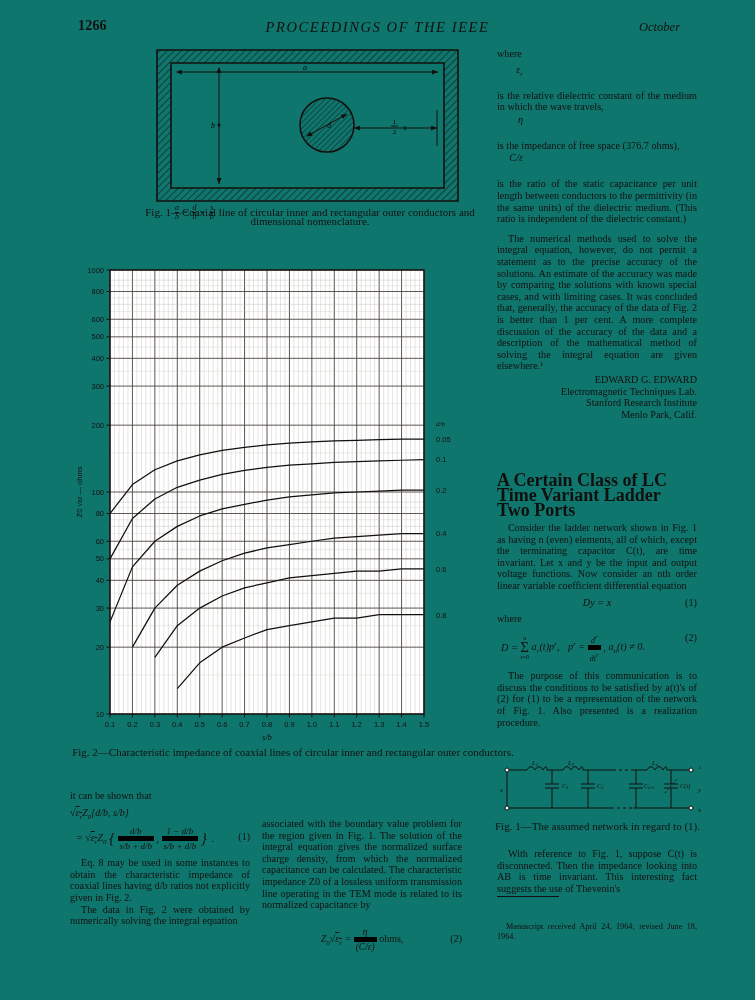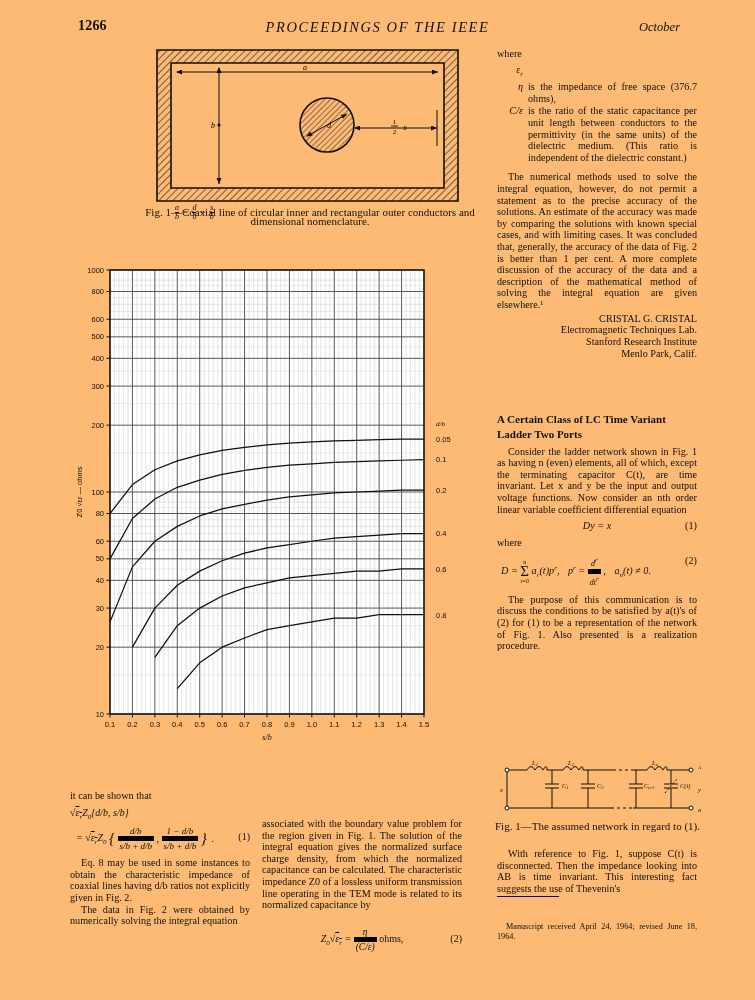--- a/index.html
+++ b/index.html
@@ -2,21 +2,21 @@
 <html><head>
 <meta charset="utf-8">
 <style>
   html,body{margin:0;padding:0;background:#ffffff;}
   body{
     width:755px;height:1000px;position:relative;overflow:hidden;
     font-family:"Liberation Serif", serif;
     color:#12100e;
     -webkit-font-smoothing:none;
   }
-  .page{position:absolute;inset:0;background:#fdba74;text-decoration:underline;}
+  .page{position:absolute;inset:0;background:#0f766e;text-decoration:underline;}
 
   
   .runhead{position:absolute;left:0;top:18px;width:755px;height:22px;}
   .runhead .folio{position:absolute;left:78px;top:0;font-size:14px;font-weight:700;letter-spacing:.2px;}
   .runhead .journal{position:absolute;left:0;top:1px;width:755px;text-align:center;
       font-style:italic;font-size:14.5px;letter-spacing:1.6px;}
   .runhead .month{position:absolute;right:75px;top:2px;font-style:italic;font-size:12.5px;}
 
   
   .col{position:absolute;font-size:10.2px;line-height:11.6px;text-align:justify;
@@ -35,25 +35,25 @@
   #chart-svg{position:absolute;left:0;top:0;}
   #fig2-cap{left:68px;top:748px;width:450px;}
 
   
   #col-left{left:70px;top:790px;width:180px;}
   #col-mid{left:262px;top:818px;width:200px;}
 
   
   #col-right{left:497px;top:48px;width:200px;}
   .deflist{margin:0;padding:0;}
-  .defrow{display:flex;margin:0 0 0 0;}
+  .defrow{display:flex;margin:0 0 0 0;flex-direction:column;}
   .defsym{width:26px;flex:0 0 26px;text-align:right;padding-right:5px;font-style:italic;}
   .deftxt{flex:1;text-align:justify;}
   .sig{text-align:right;line-height:11.8px;margin-top:2px;}
-  .arttitle{font-weight:700;font-size:11px;line-height:15px;text-align:left;margin:0 0 4px 0;}
+  .arttitle{font-weight:700;font-size:18px;line-height:15px;text-align:left;margin:0 0 4px 0;}
   .eq{display:block;text-align:center;margin:5px 0 5px 0;position:relative;font-style:italic;}
   .eqnum{position:absolute;right:0;font-style:normal;}
   .frac{display:inline-block;vertical-align:middle;text-align:center;font-size:9px;line-height:10px;}
   .frac .num{display:block;border-bottom:5px solid #000000;padding:0 2px;}
   .frac .den{display:block;padding:0 2px;}
   .rule{position:absolute;height:1px;background:#12100e;}
   .fnote{font-size:8.2px;line-height:9.4px;text-align:justify;}
   sub{font-size:7px;}
   sup{font-size:7px;}
 
@@ -310,20 +310,21 @@
         <text x="364" y="230.89076186885433" text-anchor="start" font-family="'Liberation Sans',sans-serif" font-size="7.5" fill="#12100e">0.2</text>
         <path d="M60.43,385.17 L82.86,346.08 L105.29,323.29 L127.71,309.15 L150.14,298.78 L172.57,291.21 L195.00,285.90 L217.43,282.52 L239.86,279.25 L262.29,276.09 L284.71,274.55 L307.14,273.03 L329.57,271.53 L352.00,271.53" fill="none" stroke="#12100e" stroke-width="1.25" stroke-linejoin="round"></path>
         <text x="364" y="274.33323482528607" text-anchor="start" font-family="'Liberation Sans',sans-serif" font-size="7.5" fill="#12100e">0.4</text>
         <path d="M82.86,395.33 L105.29,363.66 L127.71,346.08 L150.14,334.01 L172.57,325.86 L195.00,320.78 L217.43,315.96 L239.86,313.64 L262.29,311.37 L284.71,309.15 L307.14,309.15 L329.57,306.99 L352.00,306.99" fill="none" stroke="#12100e" stroke-width="1.25" stroke-linejoin="round"></path>
         <text x="364" y="309.7868219418737" text-anchor="start" font-family="'Liberation Sans',sans-serif" font-size="7.5" fill="#12100e">0.6</text>
         <path d="M105.29,426.70 L127.71,400.84 L150.14,385.17 L172.57,375.98 L195.00,367.59 L217.43,363.66 L239.86,359.88 L262.29,356.24 L284.71,356.24 L307.14,352.73 L329.57,352.73 L352.00,352.73" fill="none" stroke="#12100e" stroke-width="1.25" stroke-linejoin="round"></path>
         <text x="364" y="355.53091704202734" text-anchor="start" font-family="'Liberation Sans',sans-serif" font-size="7.5" fill="#12100e">0.8</text>
         <text x="364" y="164.1537651054074" text-anchor="start" font-family="'Liberation Serif',serif" font-size="7" font-style="italic" fill="#12100e">d/b</text>
       </svg>
   </div>
+  <div class="figcap" id="fig2-cap">Fig. 2—Characteristic impedance of coaxial lines of circular inner and rectangular outer conductors.</div>
 
   <div class="col" id="col-left">
     <p style="text-indent:0">it can be shown that</p>
     <div style="margin-top:5px;font-style:italic;font-size:10px;">
       <div>
         √<span style="text-decoration:overline;">ε<sub>r</sub></span>Z<sub>0</sub>{<span>d/b, s/b</span>}
       </div>
       <div style="margin-top:3px;position:relative;padding-left:6px;">
         <span>= √<span style="text-decoration:overline;">ε<sub>r</sub></span>Z<sub>0</sub></span>
         <span style="font-size:15px;vertical-align:middle;">{</span>
@@ -358,35 +359,36 @@
     </div>
   </div>
 
   <div class="col" id="col-right">
 
     <p style="text-indent:0">where</p>
 
     <div class="deflist" style="margin-top:4px;">
       <div class="defrow">
         <span class="defsym">ε<sub>r</sub></span>
+        <span class="deftxt">is the relative dielectric constant of the medium in which the wave travels,</span>
       </div>
       <div class="defrow" style="margin-top:1px;">
         <span class="defsym">η</span>
         <span class="deftxt">is the impedance of free space (376.7 ohms),</span>
       </div>
       <div class="defrow" style="margin-top:1px;">
         <span class="defsym">C/ε</span>
         <span class="deftxt">is the ratio of the static capacitance per unit length between conductors to the permittivity (in the same units) of the dielectric medium. (This ratio is independent of the dielectric constant.)</span>
       </div>
     </div>
 
     <p style="margin-top:8px;">The numerical methods used to solve the integral equation, however, do not permit a statement as to the precise accuracy of the solutions. An estimate of the accuracy was made by comparing the solutions with known special cases, and with limiting cases. It was concluded that, generally, the accuracy of the data of Fig. 2 is better than 1 per cent. A more complete discussion of the accuracy of the data and a description of the mathematical method of solving the integral equation are given elsewhere.¹</p>
 
     <div class="sig">
-      <div class="sc">CRISTAL G. CRISTAL</div>
+      <div class="sc">EDWARD G. EDWARD</div>
       <div>Electromagnetic Techniques Lab.</div>
       <div>Stanford Research Institute</div>
       <div>Menlo Park, Calif.</div>
     </div>
 
     <div style="margin-top:52px;">
       <h2 class="arttitle">A Certain Class of LC Time Variant Ladder Two Ports</h2>
 
       <p>Consider the ladder network shown in Fig. 1 as having n (even) elements, all of which, except the terminating capacitor C(t), are time invariant. Let x and y be the input and output voltage functions. Now consider an nth order linear variable coefficient differential equation</p>
 
@@ -404,21 +406,21 @@
           <span style="display:block;font-size:15px;line-height:13px;">Σ</span>
           <span style="display:block;font-size:6px;">r=0</span>
         </span>
         <span>a<sub>r</sub>(t)p<sup>r</sup>,</span>
         <span style="margin-left:6px;">p<sup>r</sup> =</span>
         <span class="frac" style="font-size:8px;">
           <span class="num">d<sup>r</sup></span>
           <span class="den">dt<sup>r</sup></span>
         </span>
         <span>,</span>
-        <span style="margin-left:6px;">a<sub>n</sub>(t) ≠ 0.</span>
+        <span style="">a<sub>n</sub>(t) ≠ 0.</span>
         <span style="font-style:normal;float:right;">(2)</span>
       </div>
 
       <p style="margin-top:6px;">The purpose of this communication is to discuss the conditions to be satisfied by a(t)'s of (2) for (1) to be a representation of the network of Fig. 1. Also presented is a realization procedure.</p>
     </div>
   </div>
 
   <div id="fig1b-wrap">
     <svg viewBox="0 0 210 58" width="210" height="58">
       <g stroke="#12100e" stroke-width="1" fill="none">

